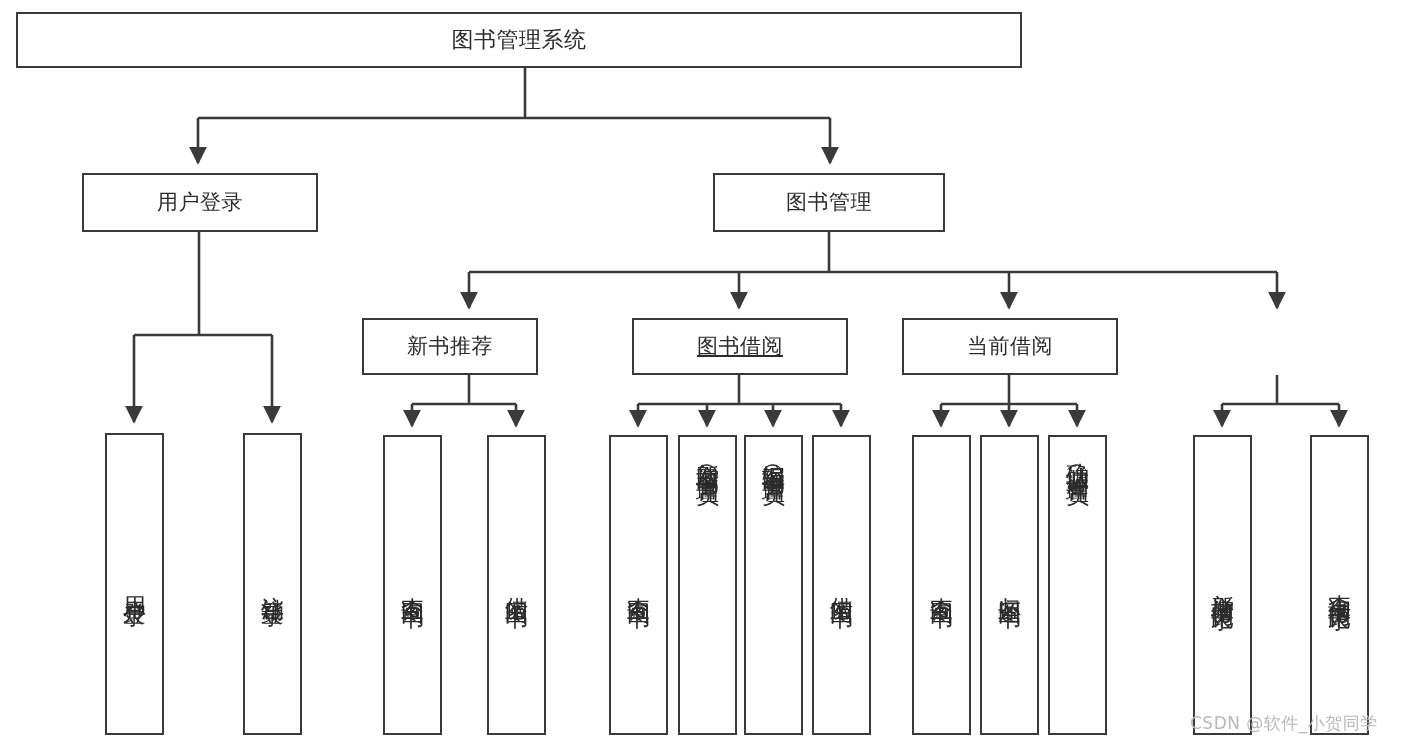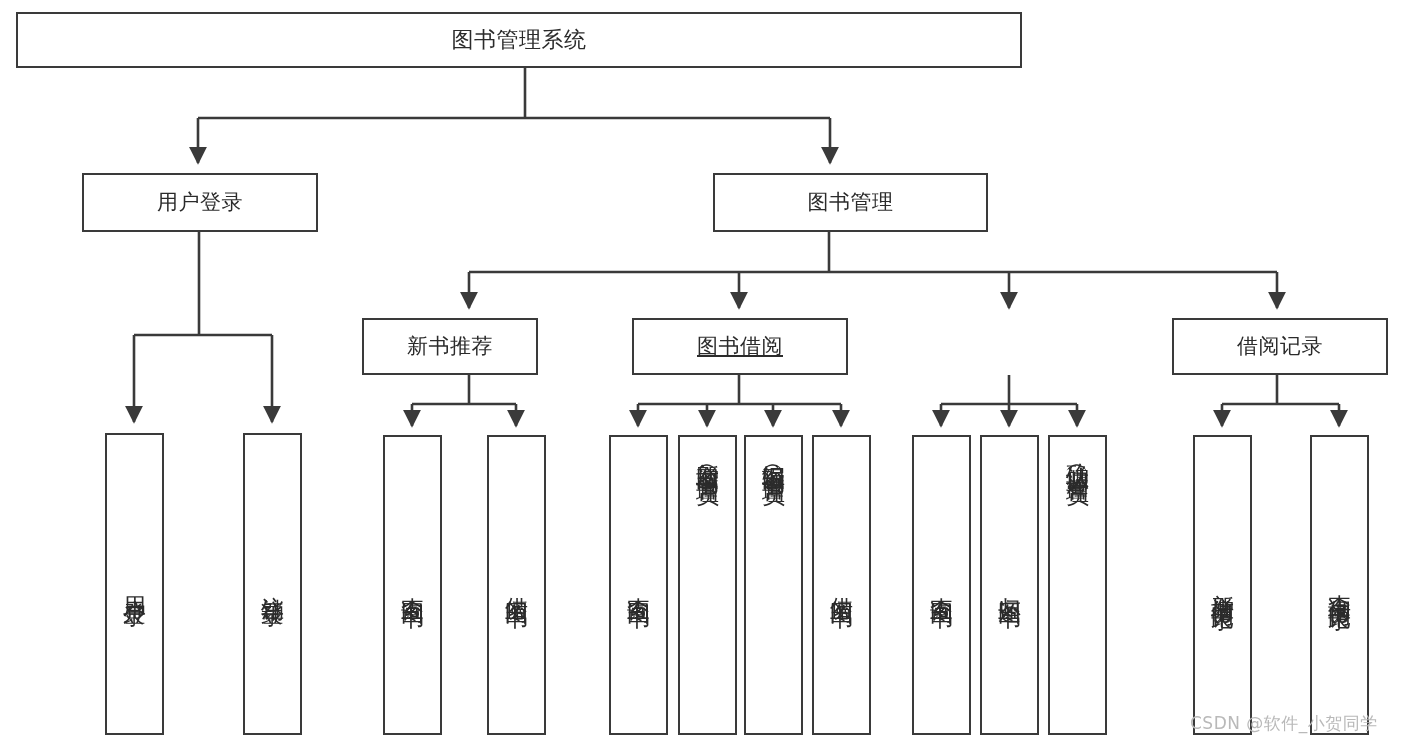--- a/index.html
+++ b/index.html
@@ -130,32 +130,32 @@
     </g>
   </svg>
 
   <div class="node horiz root" style="left:16px; top:12px; width:1006px; height:56px;">
     <span class="label">图书管理系统</span>
   </div>
 
   <div class="node horiz" style="left:82px; top:173px; width:236px; height:59px;">
     <span class="label">用户登录</span>
   </div>
-  <div class="node horiz" style="left:713px; top:173px; width:275px; height:59px;">
+  <div class="node horiz" style="left:713px; top:173px; width:232px; height:59px;">
     <span class="label">图书管理</span>
   </div>
 
   <div class="node horiz" style="left:362px; top:318px; width:176px; height:57px;">
     <span class="label">新书推荐</span>
   </div>
   <div class="node horiz" style="left:632px; top:318px; width:216px; height:57px;text-decoration:underline;">
     <span class="label">图书借阅</span>
   </div>
-  <div class="node horiz" style="left:1172px; top:318px; width:216px; height:57px;">
-    <span class="label">借阅记录</span>
+  <div class="node horiz" style="left:902px; top:318px; width:216px; height:57px;">
+    <span class="label">当前借阅</span>
   </div>
 
   <div class="node vert center-text" style="left:105px; top:433px; width:59px; height:302px;">
     <span class="label">用户登录</span>
   </div>
   <div class="node vert center-text" style="left:243px; top:433px; width:59px; height:302px;">
     <span class="label">注销登录</span>
   </div>
 
   <div class="node vert center-text" style="left:383px; top:435px; width:59px; height:300px;">

